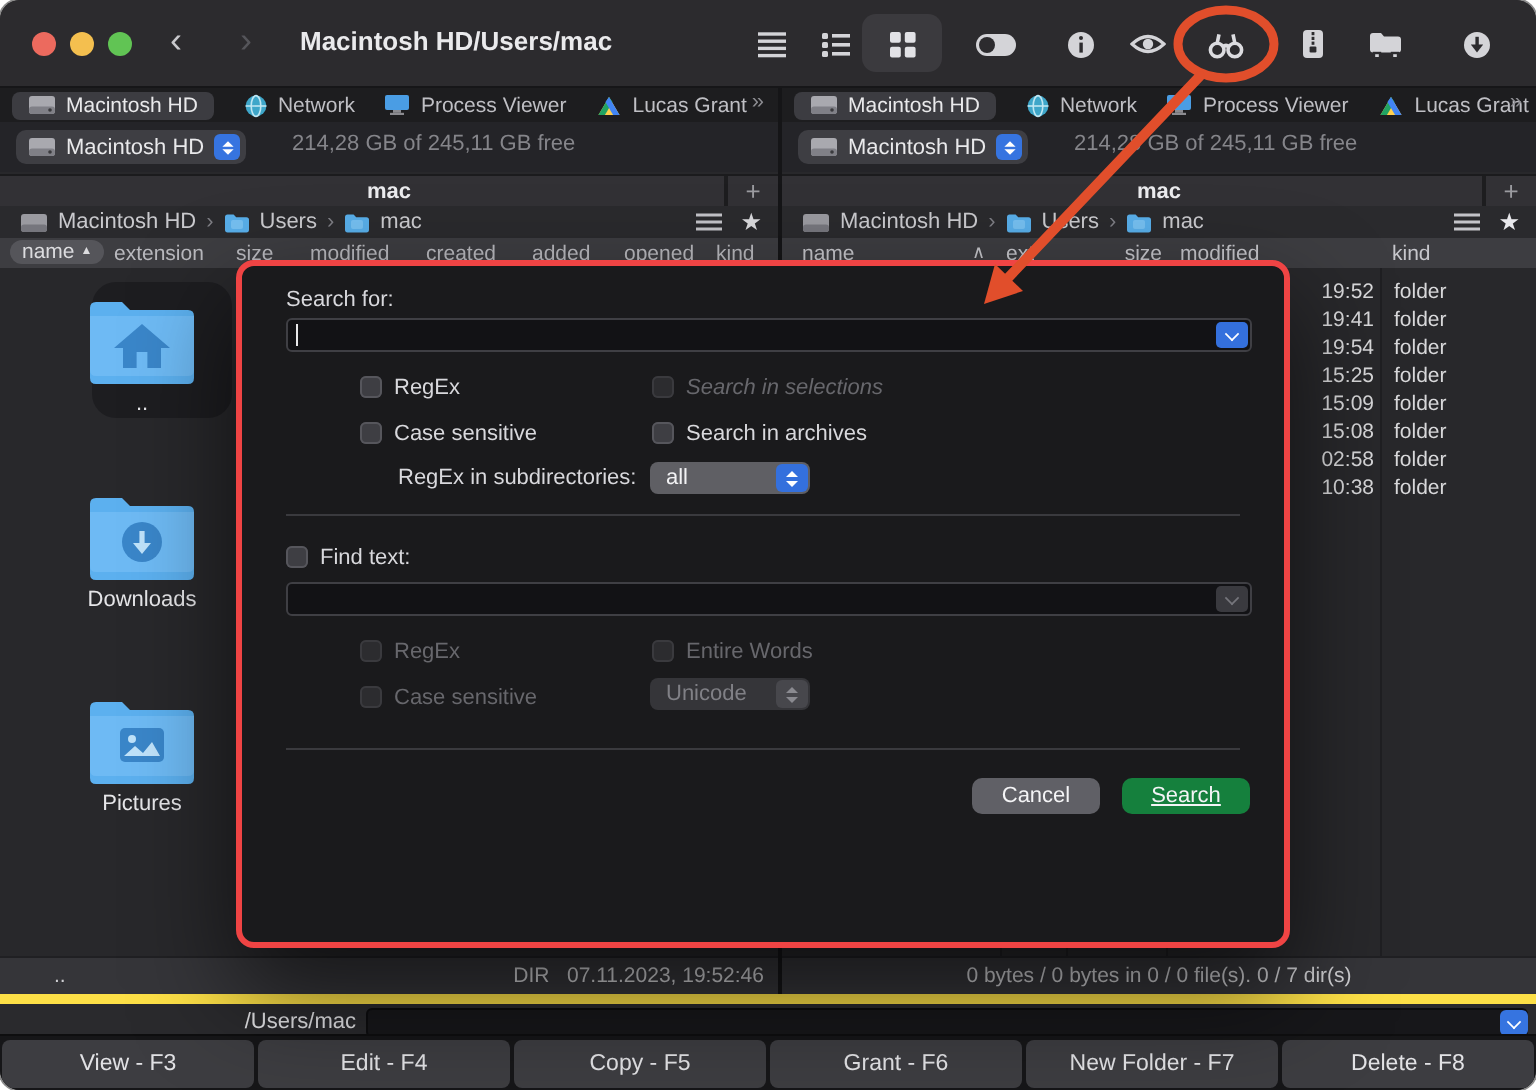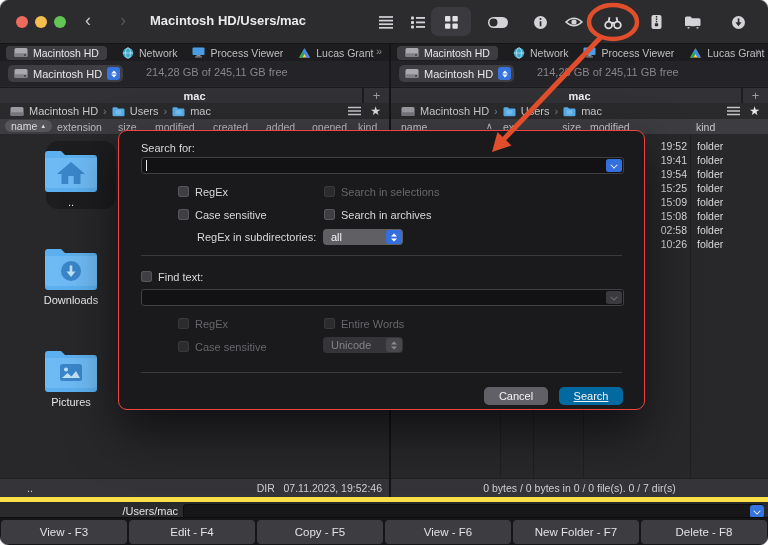--- a/index.html
+++ b/index.html
@@ -68,21 +68,21 @@
   .pathlabel{position:absolute;left:60px;width:118px;top:3px;text-align:right;font-size:11px;color:#e2e2e5;}
   .pathinput{position:absolute;left:183px;top:2px;width:581px;height:15px;background:#17171a;border:1px solid #0d0d0f;
     border-radius:3px;color:#e6e6e9;font-size:11px;padding:0 18px 0 4px;font-family:"Liberation Sans",sans-serif;}
   .bluecap{position:absolute;width:14px;height:13px;background:#3674e0;border-radius:3px;}
 
   .fnbar{position:absolute;left:0;top:517px;width:768px;height:28px;background:#161618;border-top:1px solid #0e0e0f;}
   .fnbtn{position:absolute;top:2px;width:126px;height:24px;background:#3d3d41;border-radius:4px;color:#e2e2e5;
     font-size:11.5px;text-align:center;line-height:24px;}
 
   
-  .dialog{position:absolute;left:118px;top:130px;width:527px;height:280px;background:#1a1a1c;border:1px solid #ef4444;
+  .dialog{position:absolute;left:118px;top:130px;width:527px;height:344px;background:#1a1a1c;border:3px solid #ef4444;
     border-radius:9px;box-shadow:0 22px 50px rgba(0,0,0,.6);z-index:40;}
   .lbl{position:absolute;font-size:11px;color:#d8d8dc;}
   .lbl.dis{color:#67676c;}
   .combo{position:absolute;height:17px;background:#121215;border:1px solid #3f3f44;border-radius:3px;}
   .combo input{position:absolute;left:0;top:0;width:100%;height:100%;background:transparent;border:none;outline:none;
     color:#e8e8ea;font-size:11px;padding:0 20px 0 4px;font-family:"Liberation Sans",sans-serif;}
   .caret{position:absolute;left:4px;top:2px;width:1px;height:11px;background:#e8e8ea;}
   .cap{position:absolute;right:1px;top:1px;width:16px;height:13px;border-radius:2.5px;background:#3470dd;}
   .cap.grey{background:#3a3a3f;}
   .chevdown{position:absolute;left:4.5px;top:3px;width:6px;height:6px;border-right:1.6px solid #fff;
@@ -97,21 +97,21 @@
   .select.dis .scap{background:#47474c;}
   .tri{position:absolute;left:4px;width:0;height:0;border-left:4px solid transparent;border-right:4px solid transparent;}
   .tri.up{top:2.5px;border-bottom:4px solid #fff;}
   .tri.dn{bottom:2.5px;border-top:4px solid #fff;}
   .select.dis .tri.up{border-bottom-color:#8a8a90;}
   .select.dis .tri.dn{border-top-color:#8a8a90;}
   .divline{position:absolute;left:22px;right:22px;height:1px;background:#3a3a3e;}
   .dlgbtn{position:absolute;width:64px;height:18px;border-radius:5px;font-size:11px;color:#f4f4f6;text-align:center;
     line-height:18px;top:256px;}
   .dlgbtn.cancel{left:365px;background:#606066;}
-  .dlgbtn.search{left:440px;background:#0369a1;text-decoration:underline;}
+  .dlgbtn.search{left:440px;background:#15803d;text-decoration:underline;}
 
   .annotation{position:absolute;left:0;top:0;z-index:60;pointer-events:none;}
   svg{display:block;}
 </style>
 </head>
 <body>
 
 <div class="window">
 
   <div class="titlebar">
@@ -487,21 +487,21 @@
         </div>
       <div class="frow" style="top:76px;">
           <span class="ftime">15:08</span>
           <span class="fkind">folder</span>
         </div>
       <div class="frow" style="top:90px;">
           <span class="ftime">02:58</span>
           <span class="fkind">folder</span>
         </div>
       <div class="frow" style="top:104px;">
-          <span class="ftime">10:26</span>
+          <span class="ftime">10:38</span>
           <span class="fkind">folder</span>
         </div>
     </div>
 
     <div class="statusbar">
       <span class="status-center">0 bytes / 0 bytes in 0 / 0 file(s). 0 / 7 dir(s)</span>
     </div>
   </div>
 
   <div class="pane-divider"></div>
@@ -511,39 +511,39 @@
     <input class="pathinput" type="text" value="" style="">
     <span class="bluecap" style="right:4px;top:3px;">
         <span class="chevdown" style="left:3.5px;top:2.5px;"></span>
       </span>
   </div>
 
   <div class="fnbar">
     <span class="fnbtn" style="left:1px;">View - F3</span>
     <span class="fnbtn" style="left:129px;">Edit - F4</span>
     <span class="fnbtn" style="left:257px;">Copy - F5</span>
-    <span class="fnbtn" style="left:385px;">View - F6</span>
+    <span class="fnbtn" style="left:385px;">Grant - F6</span>
     <span class="fnbtn" style="left:513px;">New Folder - F7</span>
     <span class="fnbtn" style="left:641px;">Delete - F8</span>
   </div>
 
   <div class="dialog">
     <span class="lbl" style="left:22px;top:11px;">Search for:</span>
     <span class="combo" style="left:22px;top:26px;width:483px;">
       <input type="text" value="" style="">
       <span class="caret"></span>
       <span class="cap">
           <span class="chevdown"></span>
         </span>
     </span>
 
     <span class="cb" style="left:59px;top:55px;"></span>
     <span class="lbl" style="left:76px;top:55px;">RegEx</span>
     <span class="cb dis" style="left:205px;top:55px;"></span>
-    <span class="lbl dis" style="left:222px;top:55px;">Search in selections</span>
+    <span class="lbl dis" style="left:222px;top:55px;font-style:italic;">Search in selections</span>
 
     <span class="cb" style="left:59px;top:78px;"></span>
     <span class="lbl" style="left:76px;top:78px;">Case sensitive</span>
     <span class="cb" style="left:205px;top:78px;"></span>
     <span class="lbl" style="left:222px;top:78px;">Search in archives</span>
 
     <span class="lbl" style="left:78px;top:100px;">RegEx in subdirectories:</span>
     <span class="select" style="left:204px;top:98px;">
       <span class="val">all</span>
       <span class="scap">

